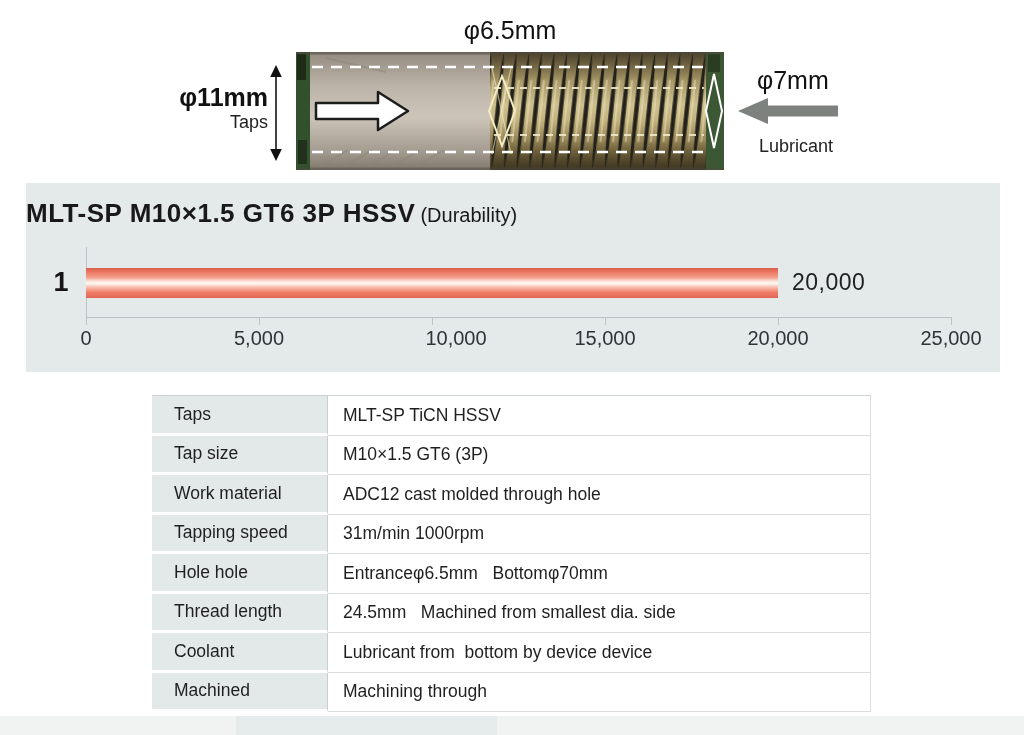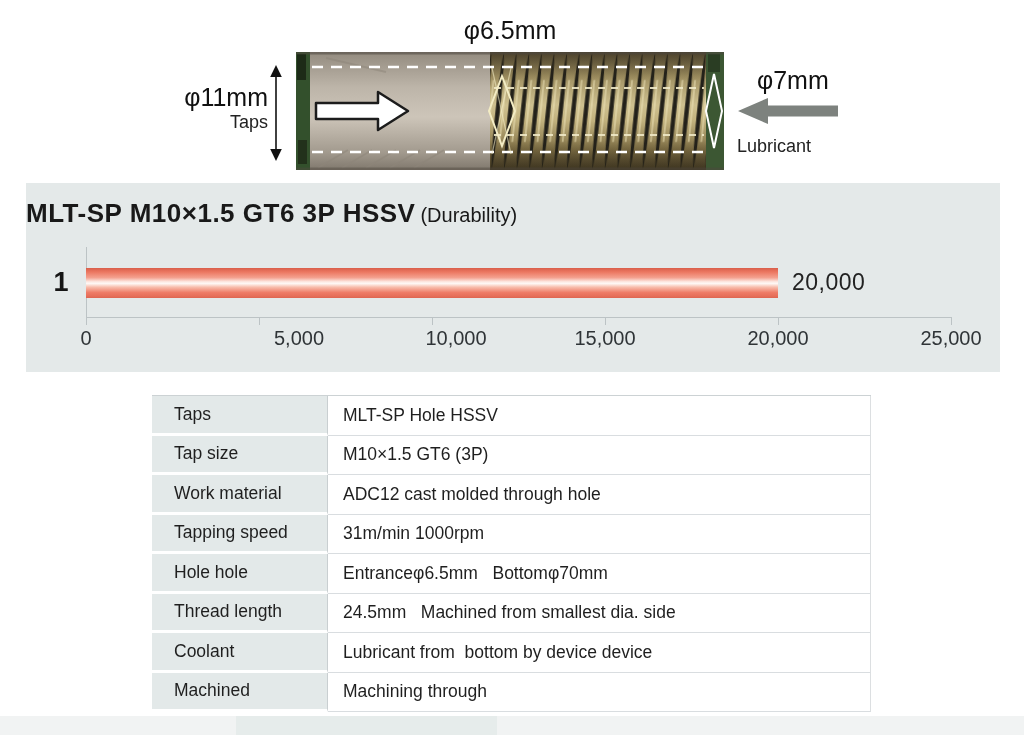--- a/index.html
+++ b/index.html
@@ -2,24 +2,24 @@
 <html><head>
 <meta charset="utf-8">
 <style>
   html,body{margin:0;padding:0;background:#fff;}
   .page{position:relative;width:1024px;height:735px;background:#fff;overflow:hidden;
         font-family:"Liberation Sans","DejaVu Sans",sans-serif;color:#1c1c1c;}
   .abs{position:absolute;}
 
   
   .dim-top{left:296px;top:16px;width:428px;text-align:center;font-size:25px;color:#111;}
-  .dim-left-num{left:140px;top:83px;width:128px;text-align:right;font-size:25px;color:#111;}
+  .dim-left-num{left:140px;top:83px;width:128px;text-align:right;font-size:25px;color:#111;font-weight:bold;}
   .dim-left-sub{left:140px;top:112px;width:128px;text-align:right;font-size:18px;color:#222;}
   .dim-right-num{left:757px;top:66px;width:110px;font-size:25px;color:#111;}
-  .dim-right-sub{left:737px;top:136px;width:120px;font-size:18px;color:#222;}
+  .dim-right-sub{left:759px;top:136px;width:120px;font-size:18px;color:#222;}
 
   
   .chart-panel{left:26px;top:183px;width:974px;height:189px;background:#e4e9e9;}
   .chart-title{position:absolute;left:0;top:15px;width:100%;text-align:left;
                font-size:26px;font-weight:bold;letter-spacing:.5px;color:#191919;}
   .chart-title .note{font-size:20px;font-weight:400;margin-left:5px;letter-spacing:0;}
   .cat-label{position:absolute;left:18px;top:84px;width:34px;height:31px;line-height:31px;
              text-align:center;font-size:27px;font-weight:bold;color:#151515;}
   .y-axis{position:absolute;left:60px;top:64px;width:1px;height:70px;background:#bcc3c5;}
   .x-axis{position:absolute;left:60px;top:134px;width:865px;height:1px;background:#bcc3c5;}
@@ -146,36 +146,36 @@
     </div>
     <div class="cat-label">1</div>
     <div class="y-axis"></div>
     <div class="bar" id="bar" style="width: 692px;"></div>
     <div class="value-label" id="value-label" style="left: 766px;">20,000</div>
     <div class="x-axis"></div>
     <div id="ticks">
         <div class="tick-mark" style="left: 60px;"></div>
         <div class="tick-label" style="left: 60px;">0</div>
         <div class="tick-mark" style="left: 233px;"></div>
-        <div class="tick-label" style="left: 233px; margin-left: 40px;">5,000</div>
+        <div class="tick-label" style="left: 233px;">5,000</div>
         <div class="tick-mark" style="left: 406px;"></div>
         <div class="tick-label" style="left: 430px;">10,000</div>
         <div class="tick-mark" style="left: 579px;"></div>
         <div class="tick-label" style="left: 579px;">15,000</div>
         <div class="tick-mark" style="left: 752px;"></div>
         <div class="tick-label" style="left: 752px;">20,000</div>
         <div class="tick-mark" style="left: 925px;"></div>
         <div class="tick-label" style="left: 925px;">25,000</div>
       </div>
   </section>
 
   <section class="abs spec-table" id="spec-table">
       <div class="spec-row">
         <div class="spec-label">Taps</div>
-        <div class="spec-value">MLT-SP Hole HSSV</div>
+        <div class="spec-value">MLT-SP TiCN HSSV</div>
       </div>
       <div class="spec-row">
         <div class="spec-label">Tap size</div>
         <div class="spec-value">M10×1.5 GT6 (3P)</div>
       </div>
       <div class="spec-row">
         <div class="spec-label">Work material</div>
         <div class="spec-value">ADC12 cast molded through hole</div>
       </div>
       <div class="spec-row">

